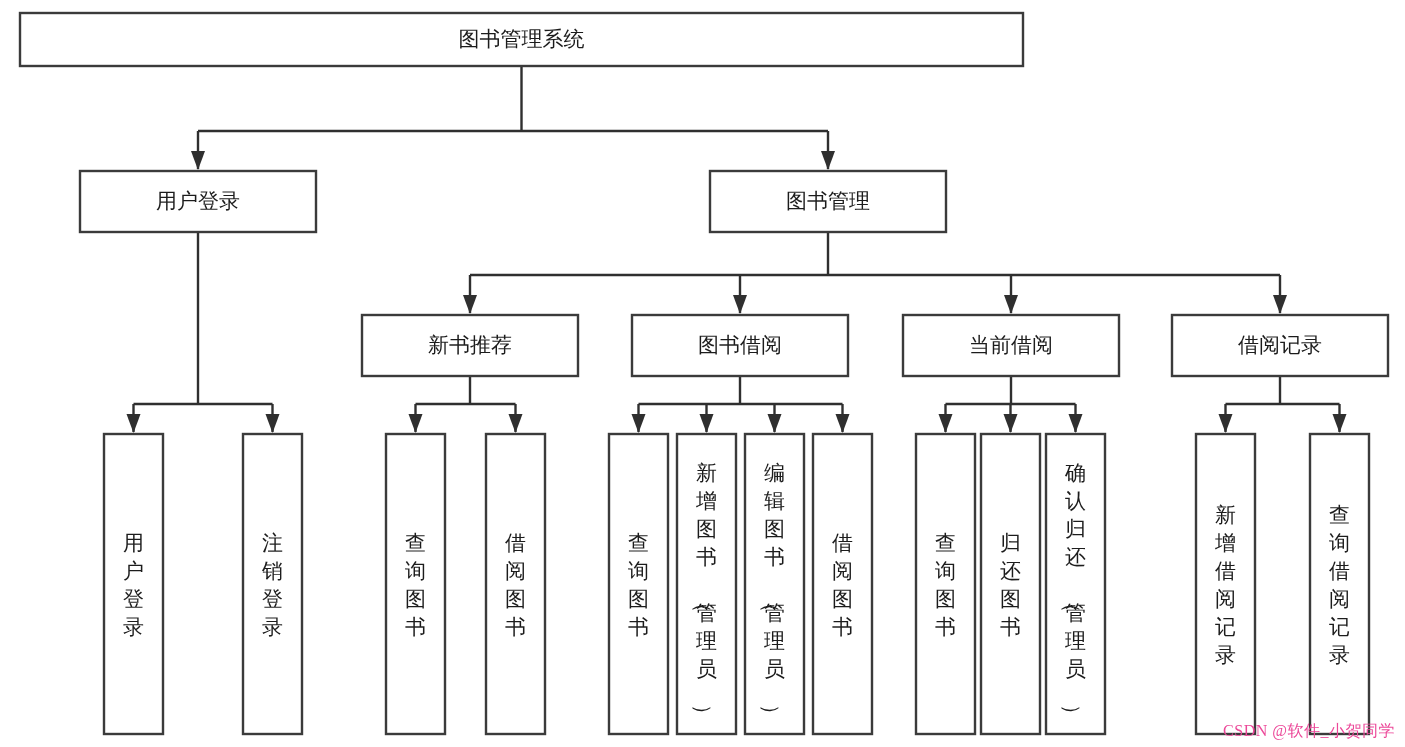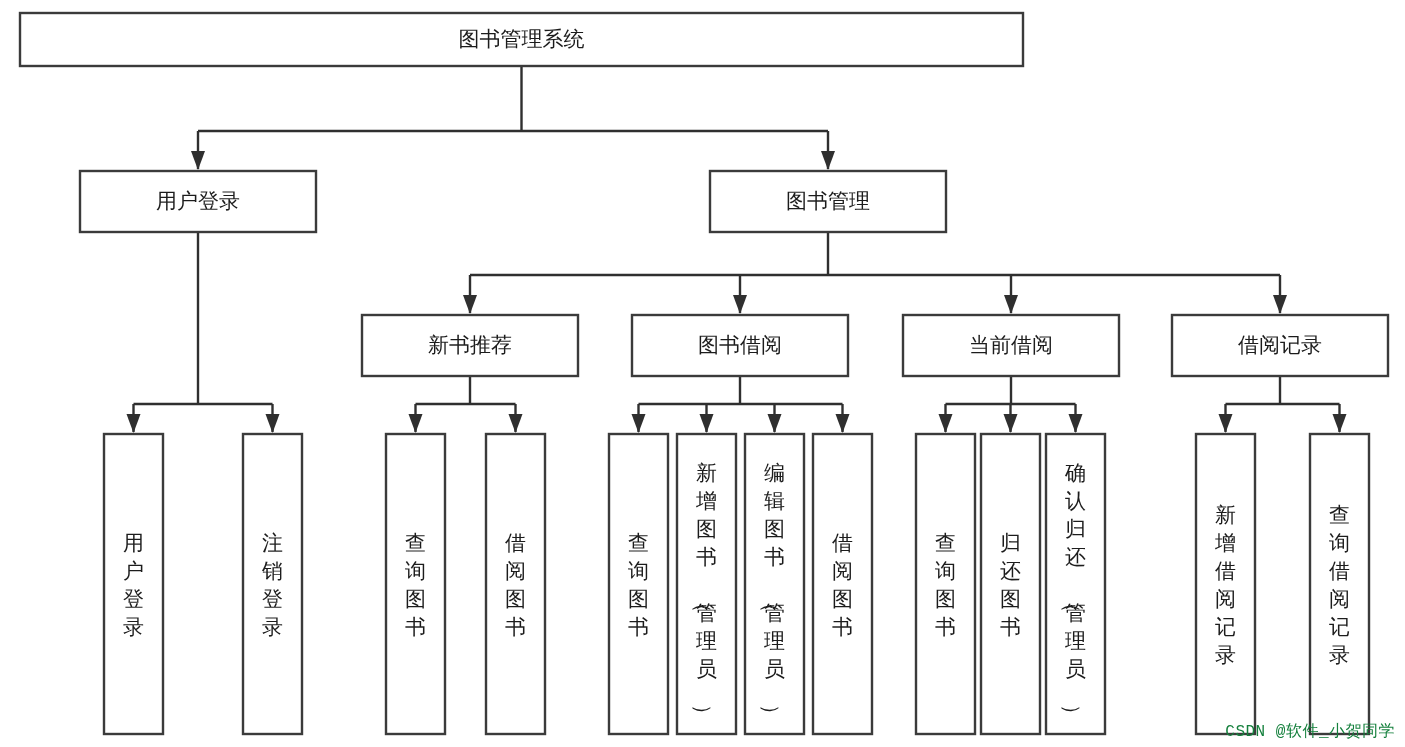--- a/index.html
+++ b/index.html
@@ -23,23 +23,23 @@
   }
   .node-label-vertical{
     fill:#1c1c1c;
     font-family:"Liberation Sans","DejaVu Sans",sans-serif;
     font-size:21px;
     text-anchor:middle;
   }
   .watermark{
     position:absolute;
     right:10px;bottom:5px;
-    color:#15803d;
+    color:#ec4899;
     font-size:16px;
-    font-family:Liberation Mono, monospace;
+    font-family:Liberation Serif, serif;
     letter-spacing:0.5px;
     white-space:nowrap;
     pointer-events:none;
   }
 </style>
 </head>
 <body>
 
 <div id="diagram-root">
 

